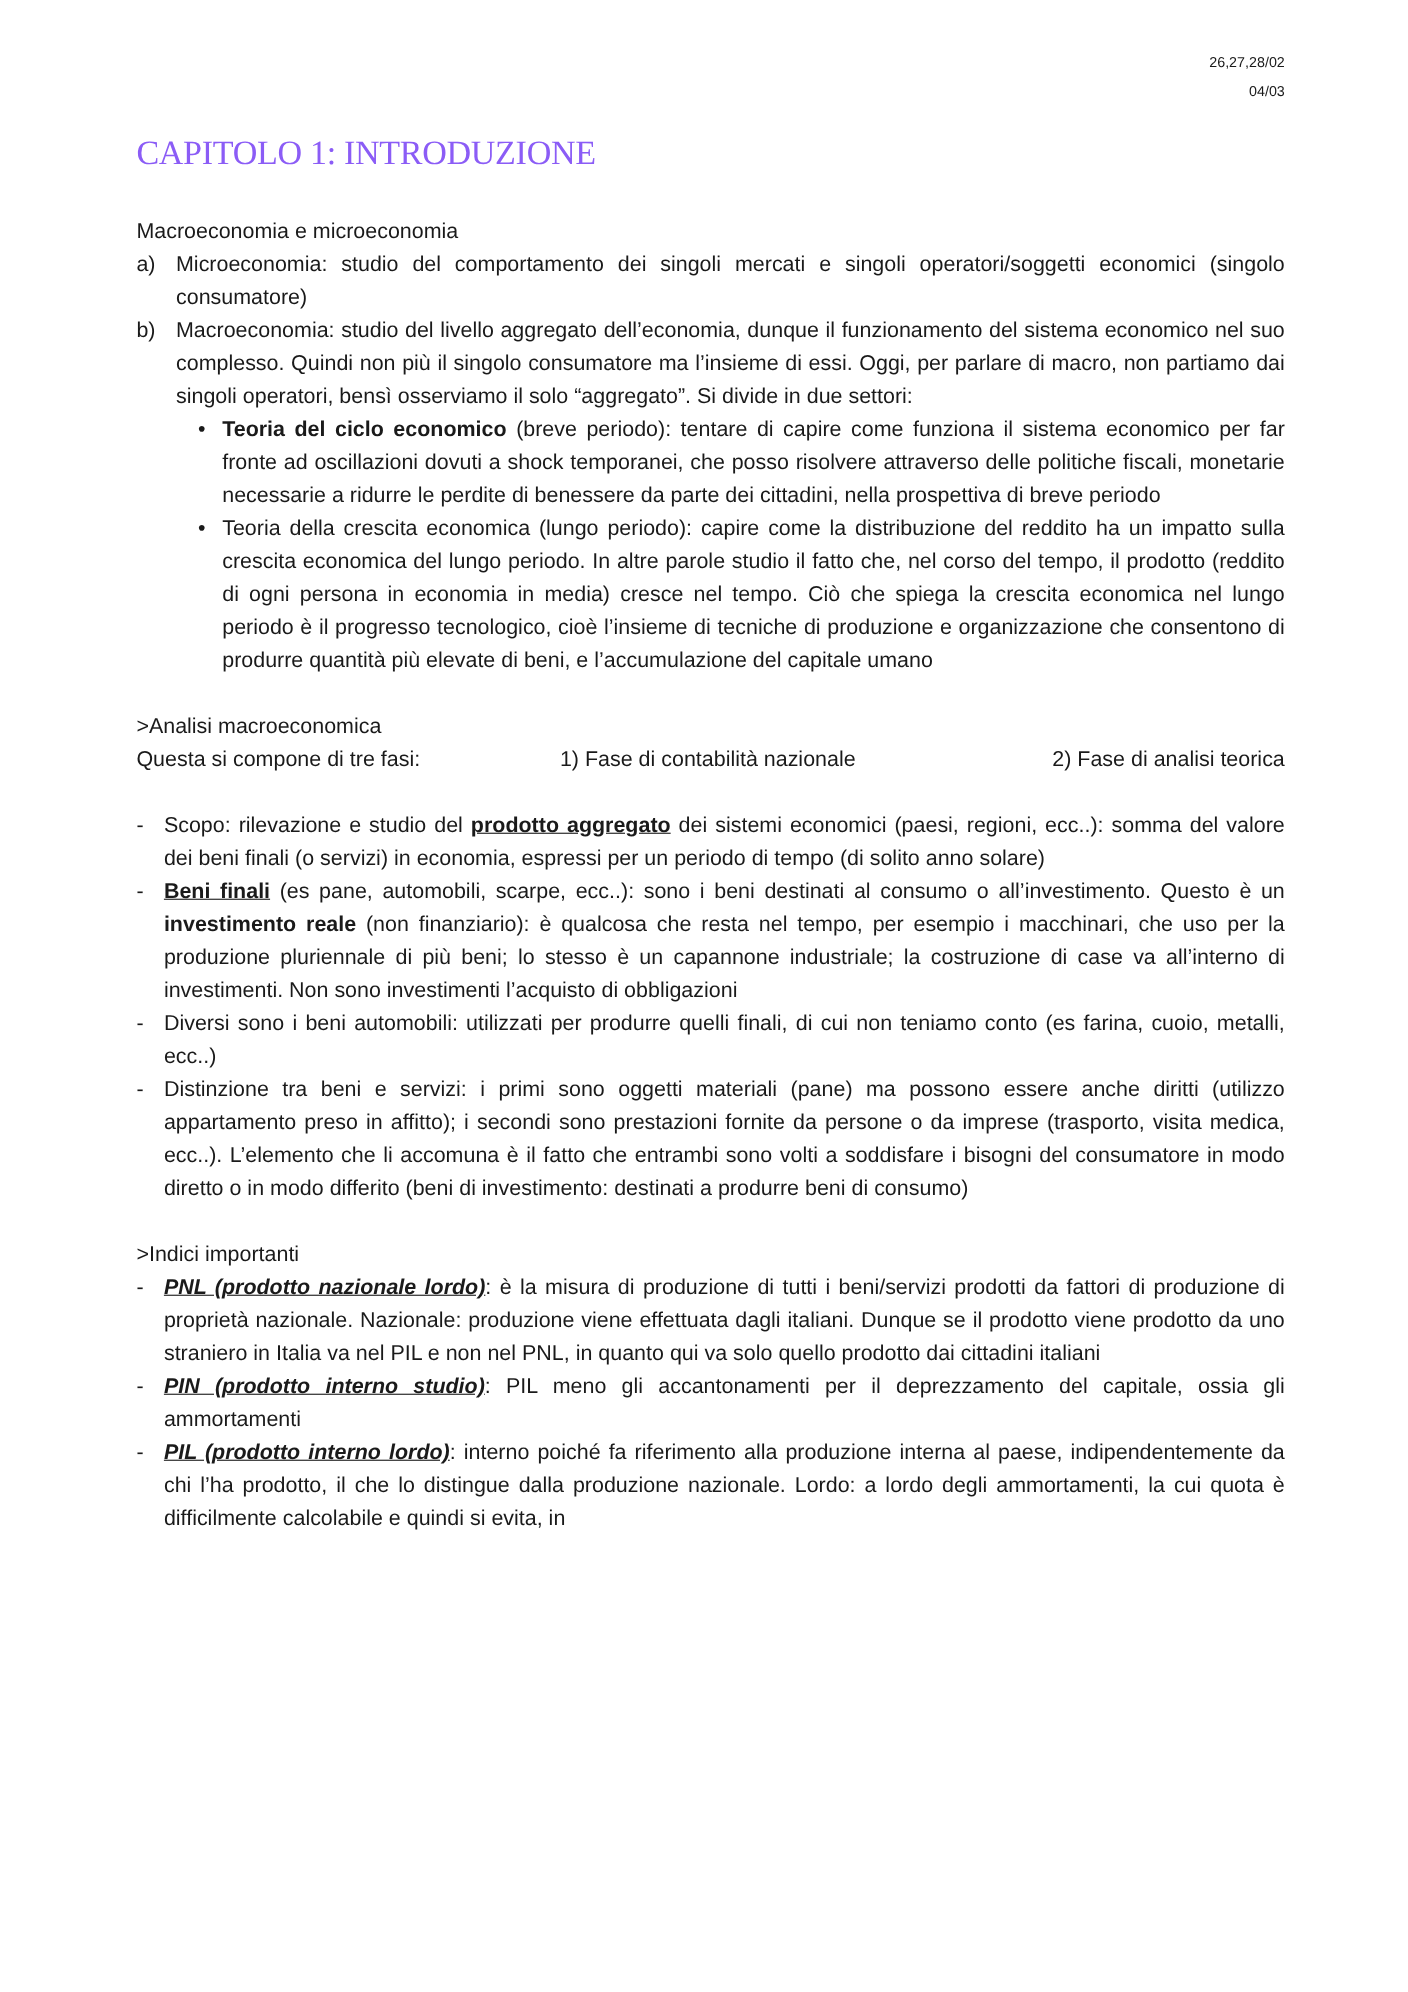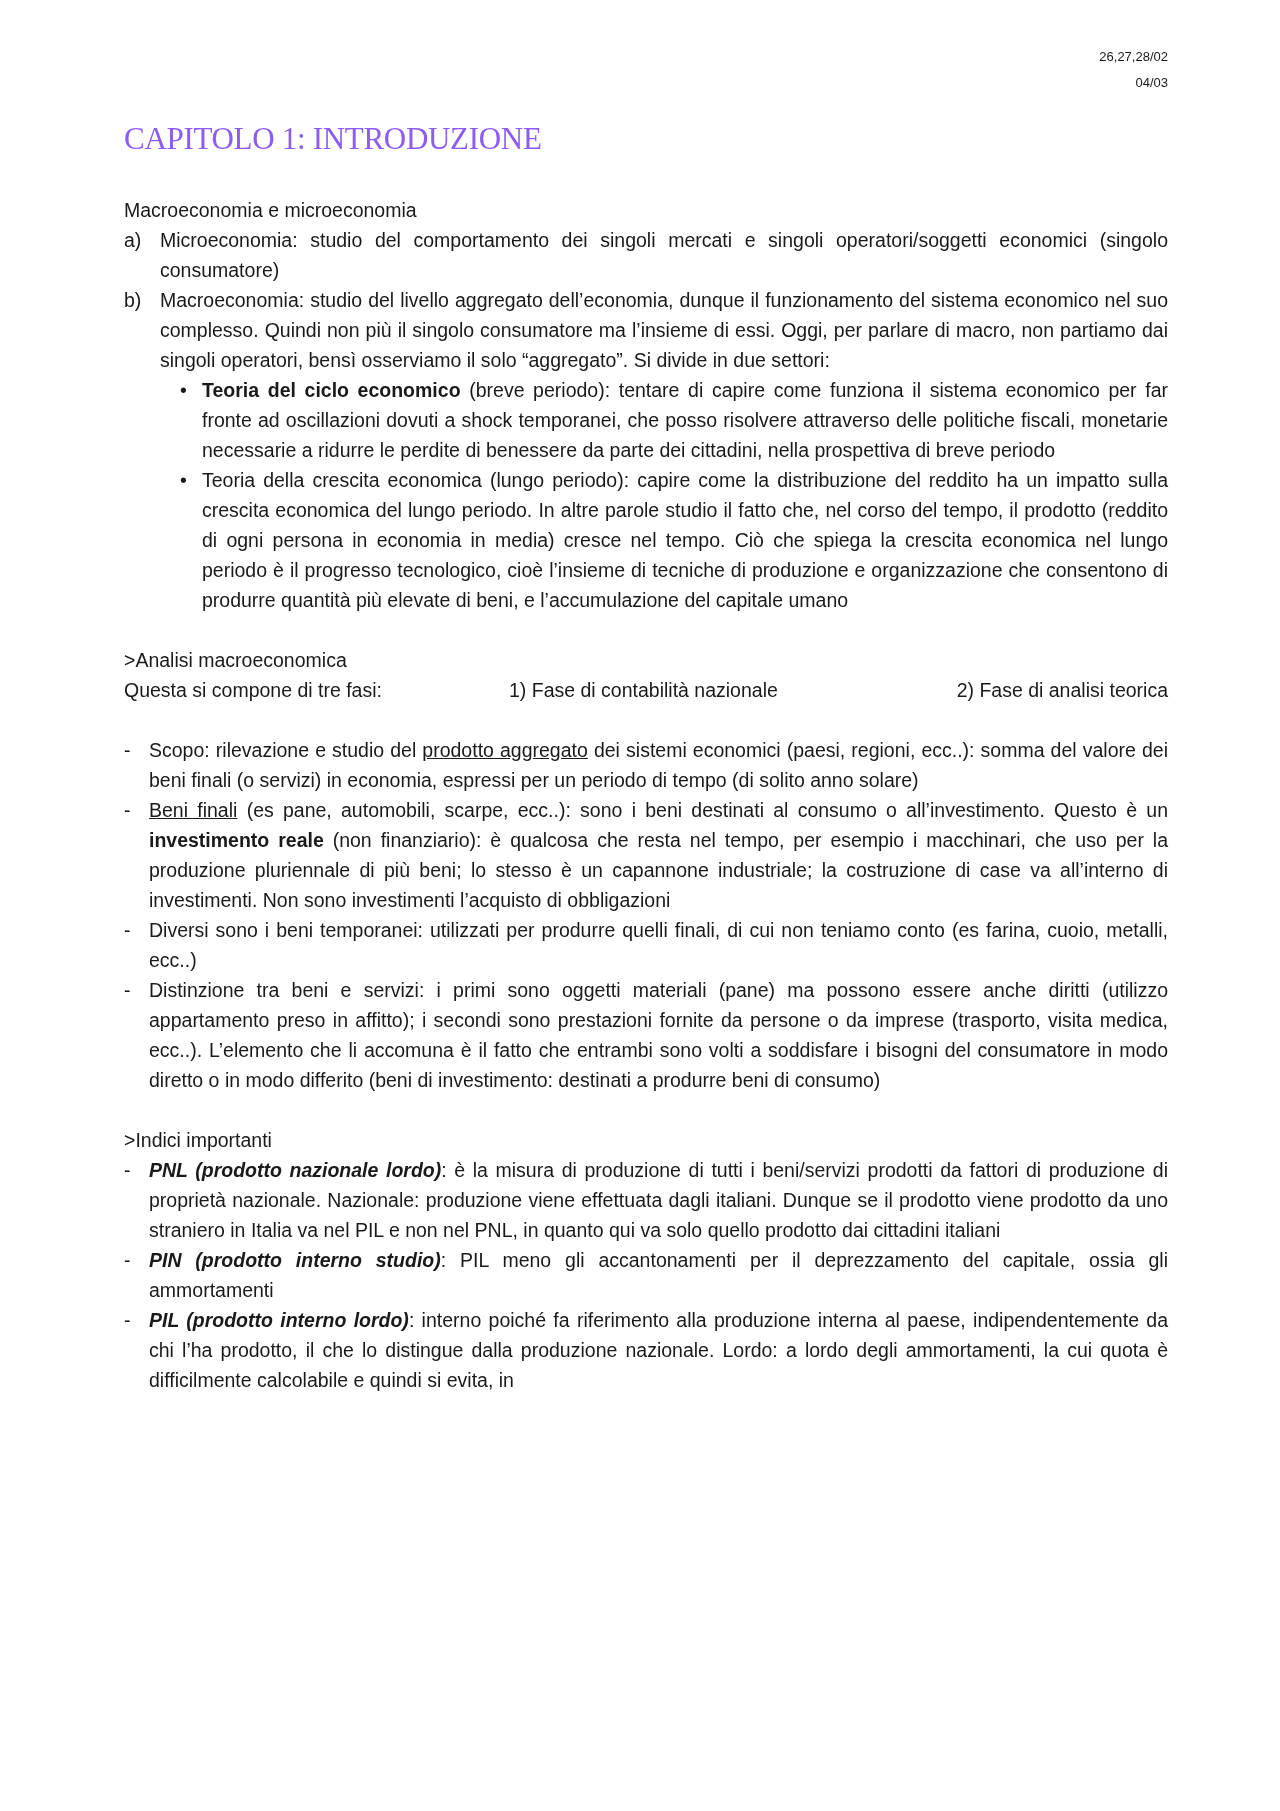--- a/index.html
+++ b/index.html
@@ -13,22 +13,22 @@
   .li .m { width: 36px; flex: 0 0 36px; }
   .li .t { flex: 1; text-align: justify; }
   .sub { display: flex; margin-left: 56px; }
   .sub .m { width: 22px; flex: 0 0 22px; }
   .sub .t { flex: 1; text-align: justify; }
   .dash { display: flex; }
   .dash .m { width: 25px; flex: 0 0 25px; }
   .dash .t { flex: 1; text-align: justify; }
   .gap { height: 30px; }
   .u { text-decoration-color: #555; }
-  .bu { font-weight: normal; text-decoration: underline; }
-  .biu { font-weight: bold; font-style: italic; }
+  .bu { font-weight: bold; text-decoration: underline; }
+  .biu { font-weight: bold; font-style: italic; text-decoration: underline; }
   .phases { display: flex; }
   .phases span { white-space: nowrap; }
 </style>
 </head>
 <body>
 
 <div class="page">
   <div class="date">
     <div>26,27,28/02</div>
     <div>04/03</div>
@@ -69,21 +69,21 @@
     <div class="dash">
       <span class="m">-</span>
       <span class="t"><span>Scopo: rilevazione e studio del </span><span class="bu">prodotto aggregato</span><span> dei sistemi economici (paesi, regioni, ecc..):  somma del valore dei beni finali (o servizi) in economia, espressi per un periodo di tempo (di solito anno solare)</span></span>
     </div>
     <div class="dash">
       <span class="m">-</span>
       <span class="t"><span class="bu">Beni finali</span><span> (es pane, automobili, scarpe, ecc..): sono i beni destinati al consumo o all’investimento. Questo è un </span><b>investimento reale</b><span> (non finanziario): è qualcosa che resta nel tempo, per esempio i macchinari, che uso per la produzione pluriennale di più beni; lo stesso è un capannone industriale; la costruzione di case va all’interno di investimenti. Non sono investimenti l’acquisto di obbligazioni</span></span>
     </div>
     <div class="dash">
       <span class="m">-</span>
-      <span class="t"><span>Diversi sono i </span><span class="u">beni temporanei</span><span>: utilizzati per produrre quelli finali, di cui non teniamo conto (es farina, cuoio, metalli, ecc..)</span></span>
+      <span class="t"><span>Diversi sono i </span><span class="u">beni automobili</span><span>: utilizzati per produrre quelli finali, di cui non teniamo conto (es farina, cuoio, metalli, ecc..)</span></span>
     </div>
     <div class="dash">
       <span class="m">-</span>
       <span class="t">Distinzione tra beni e servizi: i primi sono oggetti materiali (pane) ma possono essere anche diritti (utilizzo appartamento preso in affitto);  i secondi sono prestazioni fornite da persone o da imprese (trasporto, visita medica, ecc..). L’elemento che li accomuna è il fatto che entrambi sono volti a soddisfare i bisogni del consumatore in modo diretto o in modo differito (beni di investimento: destinati a produrre beni di consumo)</span>
     </div>
 
     <div class="gap"></div>
 
     <div>&gt;Indici importanti</div>
     <div class="dash">

